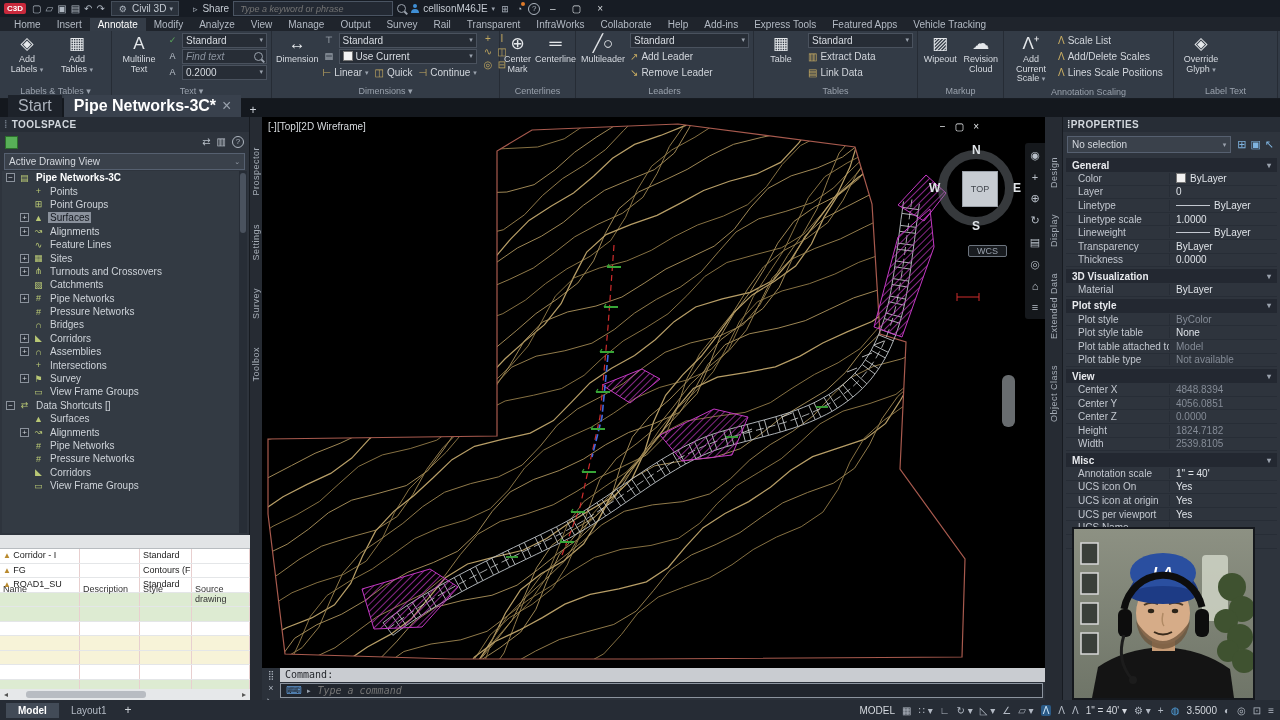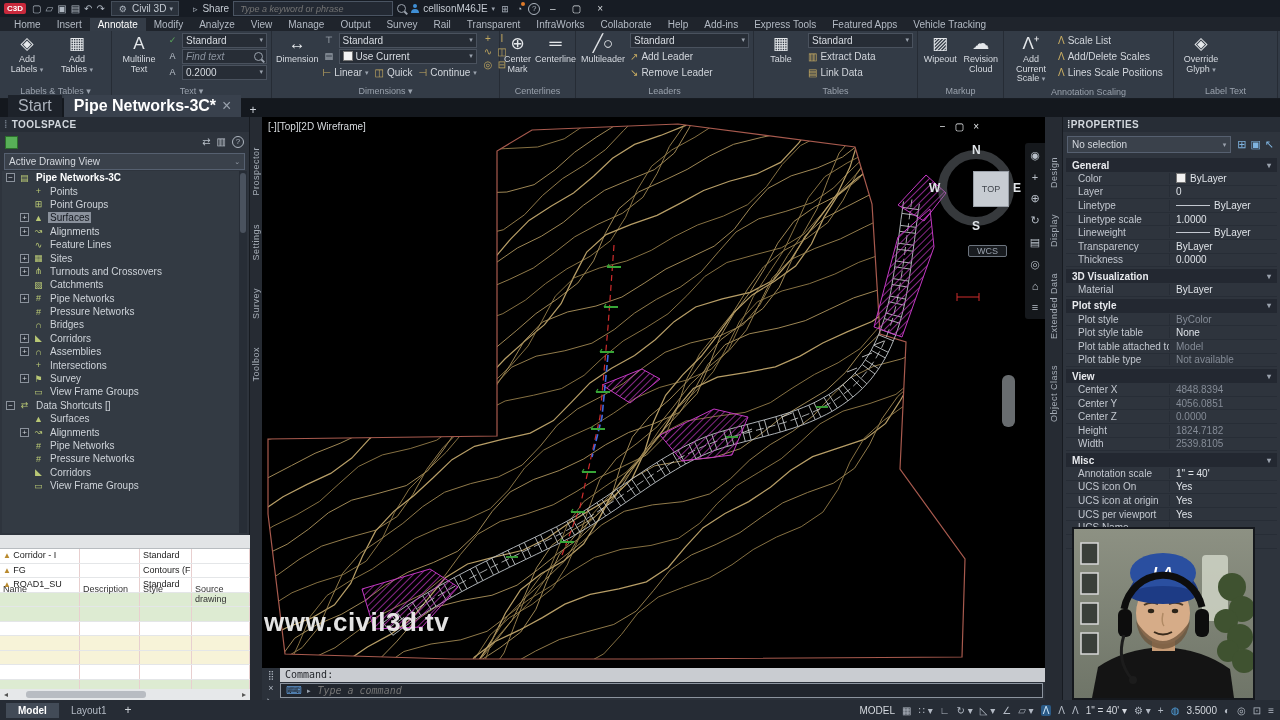--- a/index.html
+++ b/index.html
@@ -95,21 +95,21 @@
   #pstrip{left:1045px;top:117px;width:17px;height:583px;background:#262b33;display:flex;flex-direction:column;align-items:center;padding-top:40px;gap:26px;box-sizing:border-box;}
   .vtab{writing-mode:vertical-rl;transform:rotate(180deg);color:#a7aeb8;font-size:9px;letter-spacing:.5px;}
 
   
   #viewport{left:262px;top:117px;width:783px;height:551px;background:#000;overflow:hidden;}
   #vplabel{position:absolute;left:6px;top:4px;color:#d8dce0;font-size:10px;z-index:5;}
   #watermark{position:absolute;left:2px;bottom:30px;color:#f0f0f0;font-size:26px;font-weight:bold;opacity:.95;z-index:6;letter-spacing:.5px;}
   #vpwin{position:absolute;right:66px;top:4px;color:#e8ebee;z-index:6;display:flex;gap:9px;font-size:10px;}
   #viewcube{position:absolute;right:26px;top:28px;width:86px;height:86px;z-index:5;}
   #vcring{position:absolute;left:5px;top:5px;width:76px;height:76px;border-radius:50%;border:9px solid rgba(120,126,134,.45);box-sizing:border-box;}
-  #vcface{position:absolute;left:40px;top:26px;width:34px;height:34px;background:#c7ccd2;color:#41464d;display:flex;align-items:center;justify-content:center;font-size:9px;border:1px solid #9aa0a8;}
+  #vcface{position:absolute;left:29px;top:26px;width:34px;height:34px;background:#c7ccd2;color:#41464d;display:flex;align-items:center;justify-content:center;font-size:9px;border:1px solid #9aa0a8;}
   .vcl{position:absolute;color:#dfe3e7;font-weight:bold;font-size:12px;}
   #wcs{position:absolute;right:38px;top:128px;z-index:5;border:1px solid #6c747e;color:#9aa2ad;padding:0 8px;font-size:9px;background:rgba(40,45,52,.6);border-radius:2px;}
   #navbar{position:absolute;right:0px;top:26px;width:20px;z-index:5;display:flex;flex-direction:column;gap:9px;align-items:center;color:#b9c0c9;font-size:11px;background:rgba(38,43,51,.55);padding:6px 0;border-radius:3px 0 0 3px;}
   #minibar{position:absolute;right:30px;top:258px;width:13px;height:52px;background:rgba(190,196,203,.55);border-radius:6px;z-index:5;}
 
   
   #cmdline{left:262px;top:668px;width:783px;height:32px;background:#2b313a;display:flex;z-index:4;}
   #cmdgutter{width:18px;display:flex;flex-direction:column;align-items:center;color:#aeb6c0;padding-top:2px;gap:3px;font-size:9px;}
   #cmdmain{flex:1;display:flex;flex-direction:column;}
   #cmdhist{height:15px;background:#c9ccd1;color:#26292e;font-family:"DejaVu Sans Mono",monospace;font-size:10px;padding:1px 5px;box-sizing:border-box;}
@@ -832,21 +832,20 @@
         <line x1="585" y1="255" x2="595" y2="251" stroke="#e8e8e8" stroke-width="0.8"></line>
         <line x1="600" y1="240" x2="610" y2="236" stroke="#e8e8e8" stroke-width="0.8"></line>
         <line x1="612" y1="228" x2="622" y2="224" stroke="#e8e8e8" stroke-width="0.8"></line>
         <line x1="520" y1="300" x2="530" y2="296" stroke="#e8e8e8" stroke-width="0.8"></line>
         <line x1="480" y1="316" x2="490" y2="312" stroke="#e8e8e8" stroke-width="0.8"></line>
         <line x1="695" y1="180" x2="717" y2="180" stroke="#cf2d2d" stroke-width="1"></line>
         <line x1="695" y1="176" x2="695" y2="184" stroke="#cf2d2d" stroke-width="1"></line>
         <line x1="717" y1="176" x2="717" y2="184" stroke="#cf2d2d" stroke-width="1"></line>
       </svg>
     <div id="vplabel">[-][Top][2D Wireframe]</div>
-    <div id="watermark">www.civil3d.tv</div>
     <div id="vpwin">
       <span>−</span>
       <span>▢</span>
       <span>×</span>
     </div>
     <div id="viewcube">
       <div id="vcring"></div>
       <div id="vcface">TOP</div>
       <span class="vcl" style="left:39px;top:-2px">N</span>
       <span class="vcl" style="left:39px;bottom:-2px">S</span>

